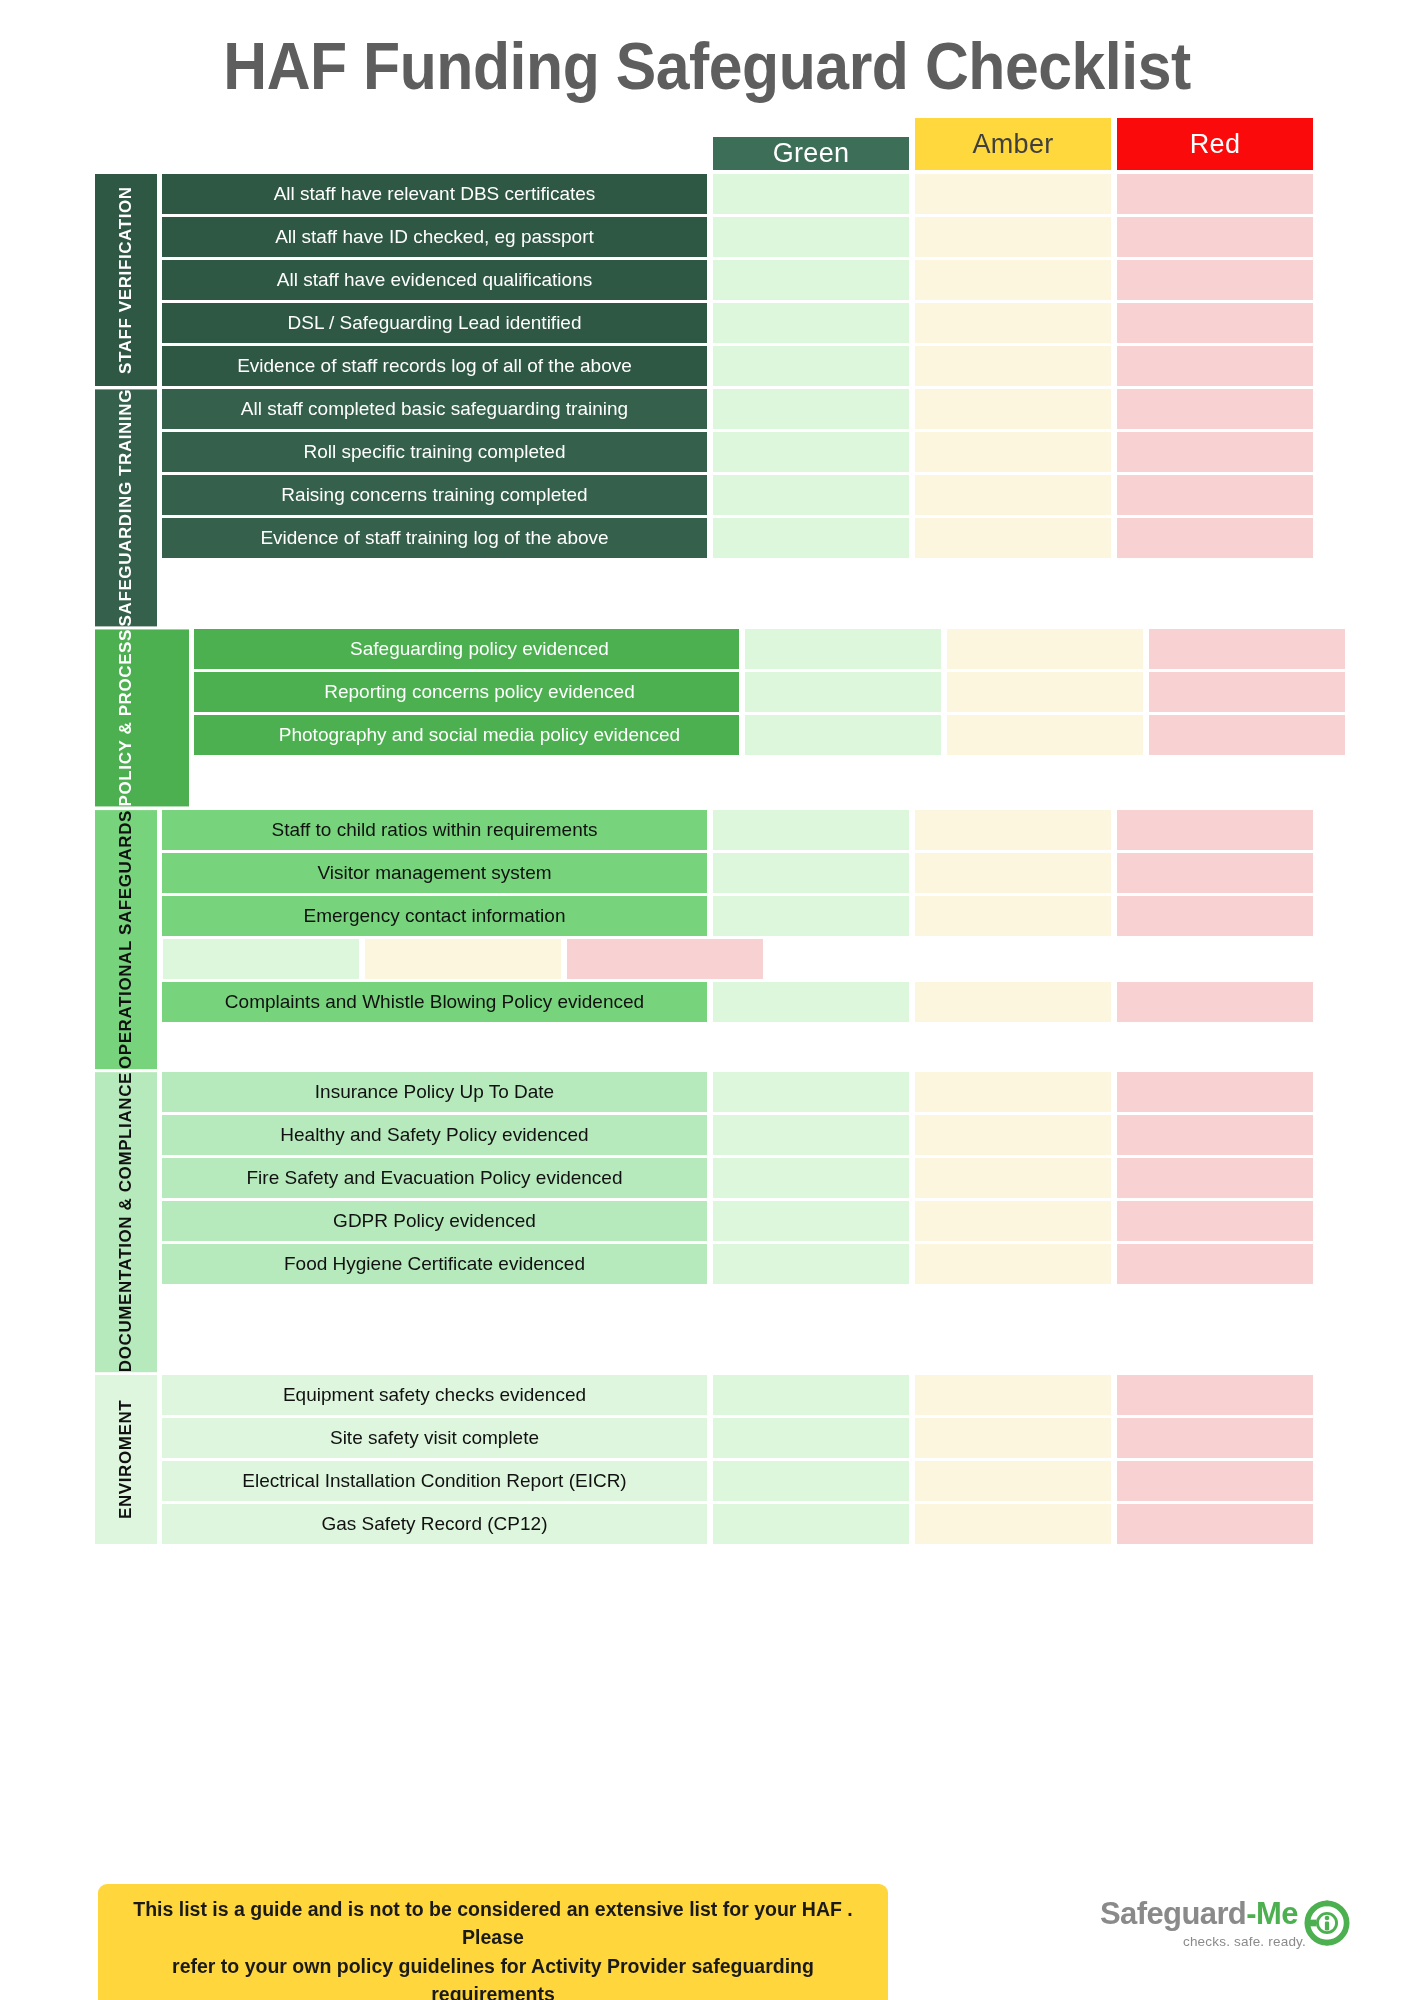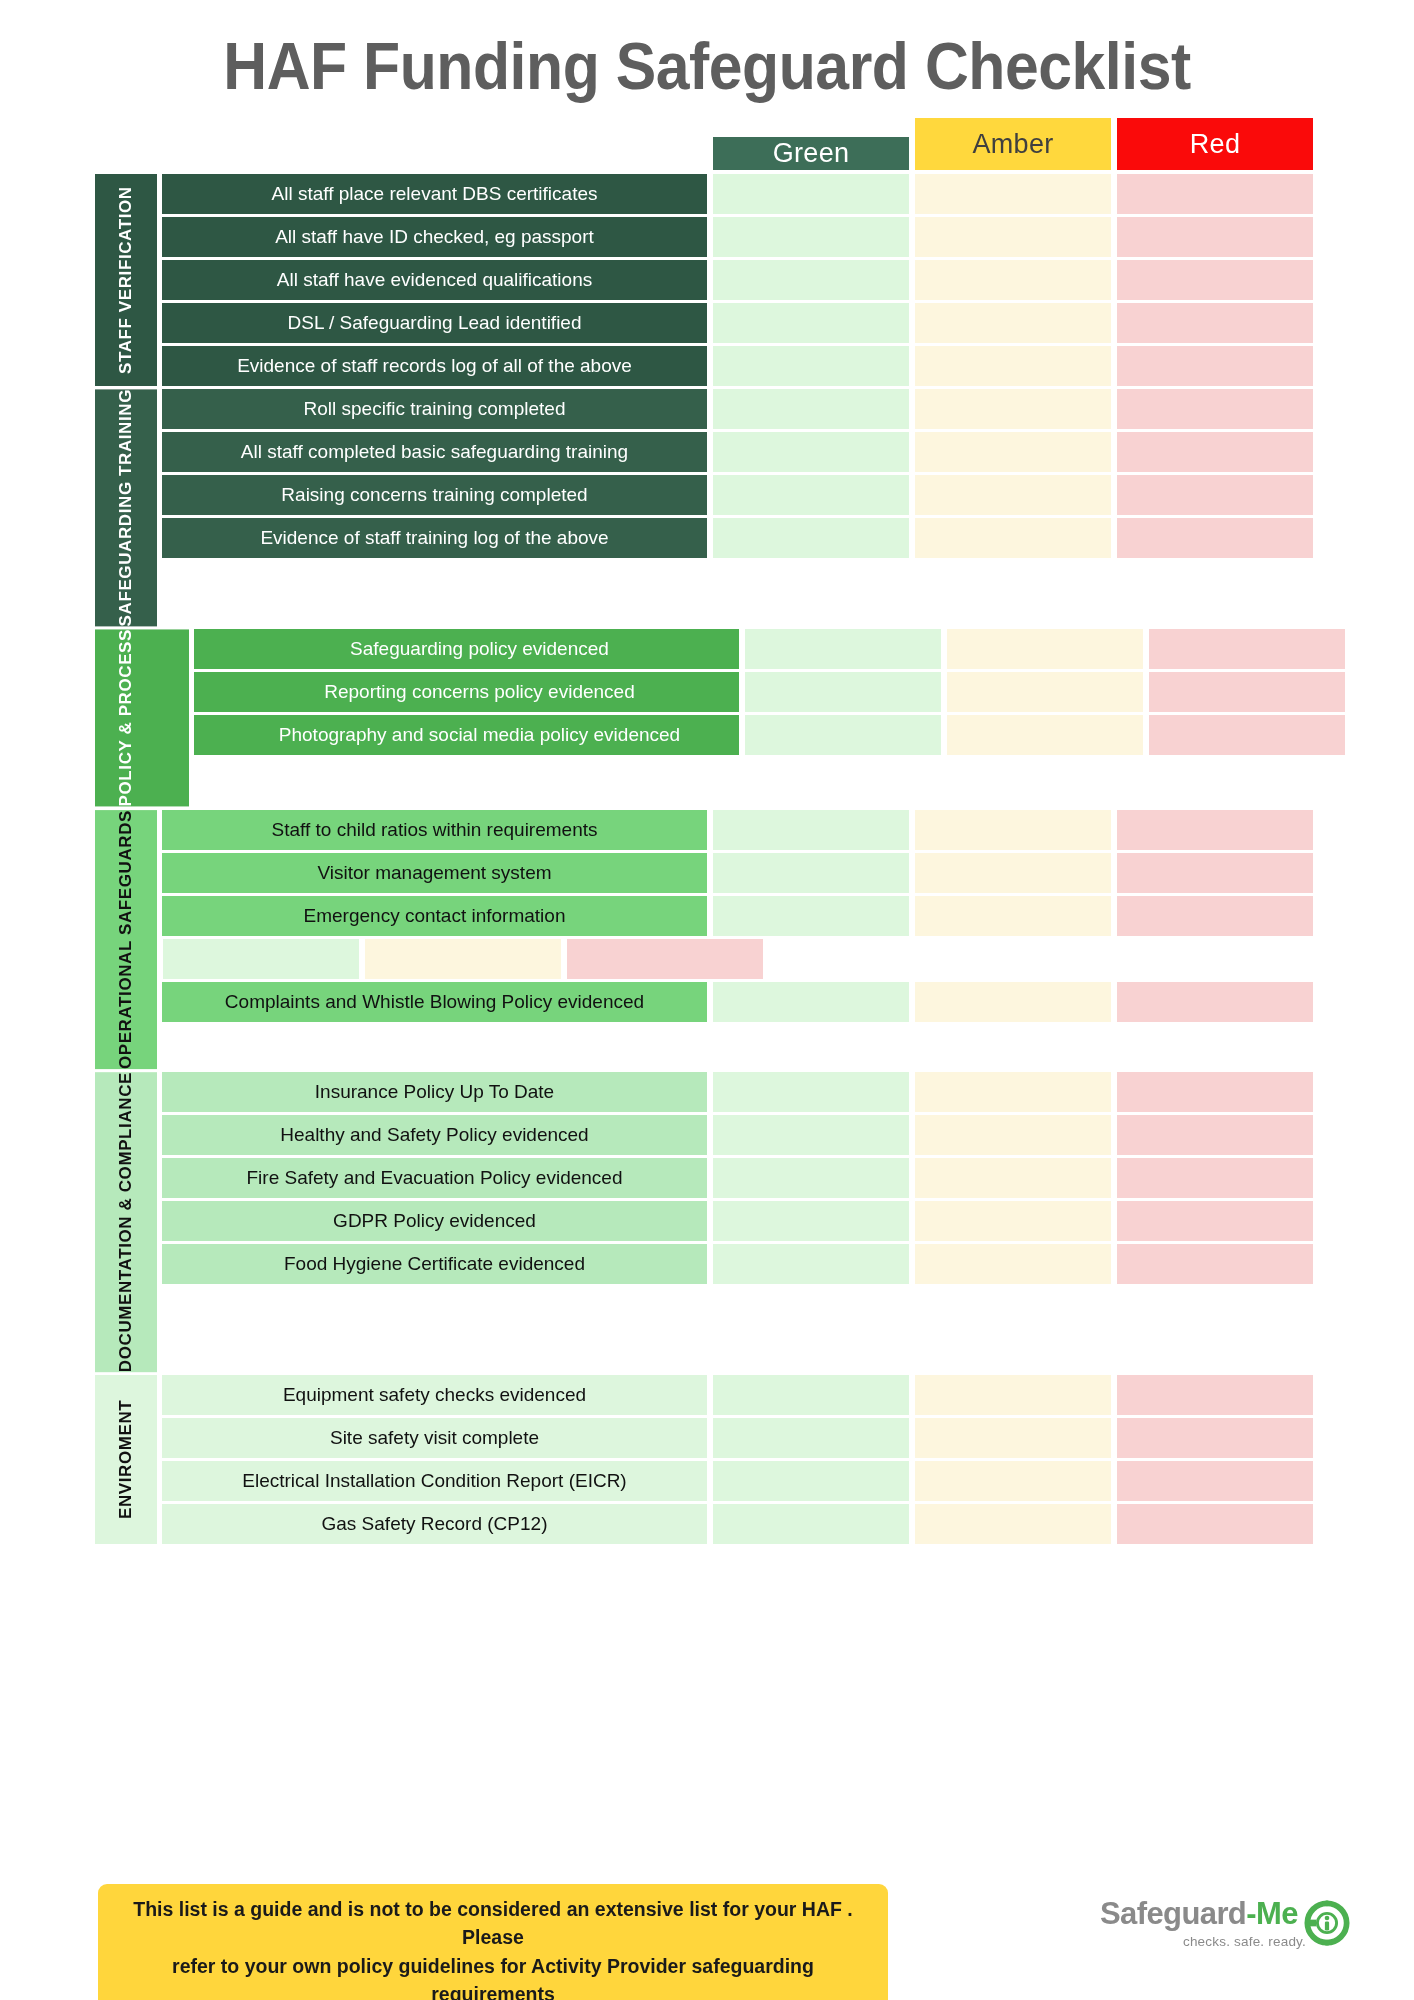--- a/index.html
+++ b/index.html
@@ -186,21 +186,21 @@
     <div class="hdr-cell hdr-green">Green</div>
     <div class="hdr-cell hdr-amber">Amber</div>
     <div class="hdr-cell hdr-red">Red</div>
   </div>
 
   <div id="sections-host">
       <div class="section pal-dark">
         <div class="section-label">STAFF VERIFICATION</div>
         <div class="section-rows">
           <div class="row">
-            <div class="row-label">All staff place relevant DBS certificates</div>
+            <div class="row-label">All staff have relevant DBS certificates</div>
             <div class="mark-cell mark-green"></div>
             <div class="mark-cell mark-amber"></div>
             <div class="mark-cell mark-red"></div>
           </div>
           <div class="row">
             <div class="row-label">All staff have ID checked, eg passport</div>
             <div class="mark-cell mark-green"></div>
             <div class="mark-cell mark-amber"></div>
             <div class="mark-cell mark-red"></div>
           </div>
@@ -221,27 +221,27 @@
             <div class="mark-cell mark-green"></div>
             <div class="mark-cell mark-amber"></div>
             <div class="mark-cell mark-red"></div>
           </div>
         </div>
       </div>
       <div class="section pal-dark2">
         <div class="section-label">SAFEGUARDING TRAINING</div>
         <div class="section-rows">
           <div class="row">
+            <div class="row-label">All staff completed basic safeguarding training</div>
+            <div class="mark-cell mark-green"></div>
+            <div class="mark-cell mark-amber"></div>
+            <div class="mark-cell mark-red"></div>
+          </div>
+          <div class="row">
             <div class="row-label">Roll specific training completed</div>
-            <div class="mark-cell mark-green"></div>
-            <div class="mark-cell mark-amber"></div>
-            <div class="mark-cell mark-red"></div>
-          </div>
-          <div class="row">
-            <div class="row-label">All staff completed basic safeguarding training</div>
             <div class="mark-cell mark-green"></div>
             <div class="mark-cell mark-amber"></div>
             <div class="mark-cell mark-red"></div>
           </div>
           <div class="row">
             <div class="row-label">Raising concerns training completed</div>
             <div class="mark-cell mark-green"></div>
             <div class="mark-cell mark-amber"></div>
             <div class="mark-cell mark-red"></div>
           </div>

